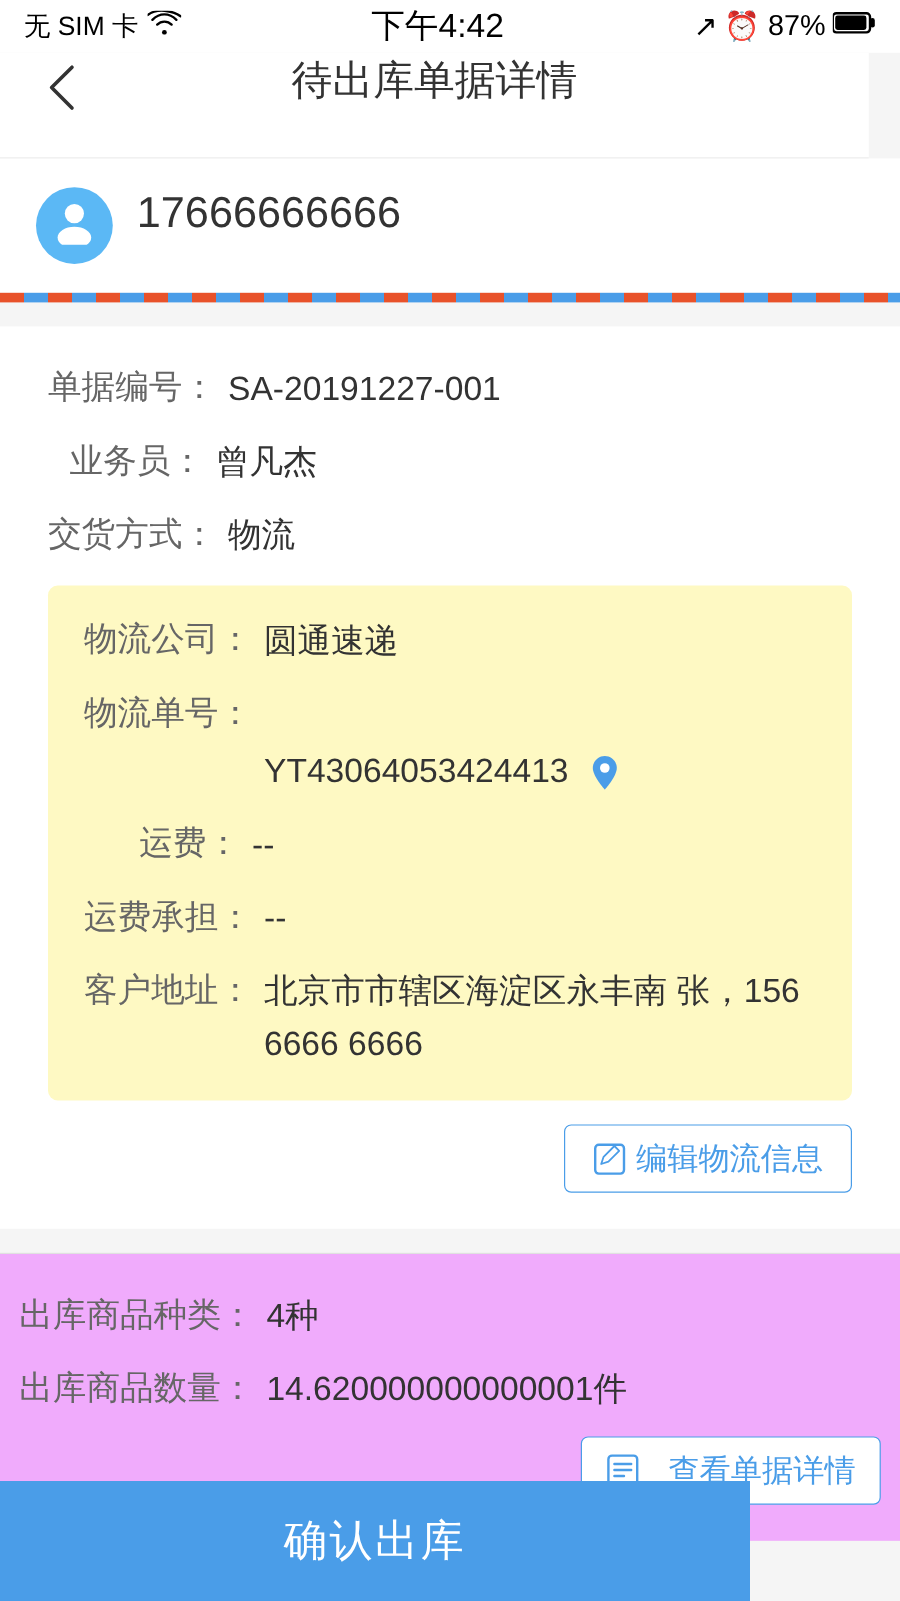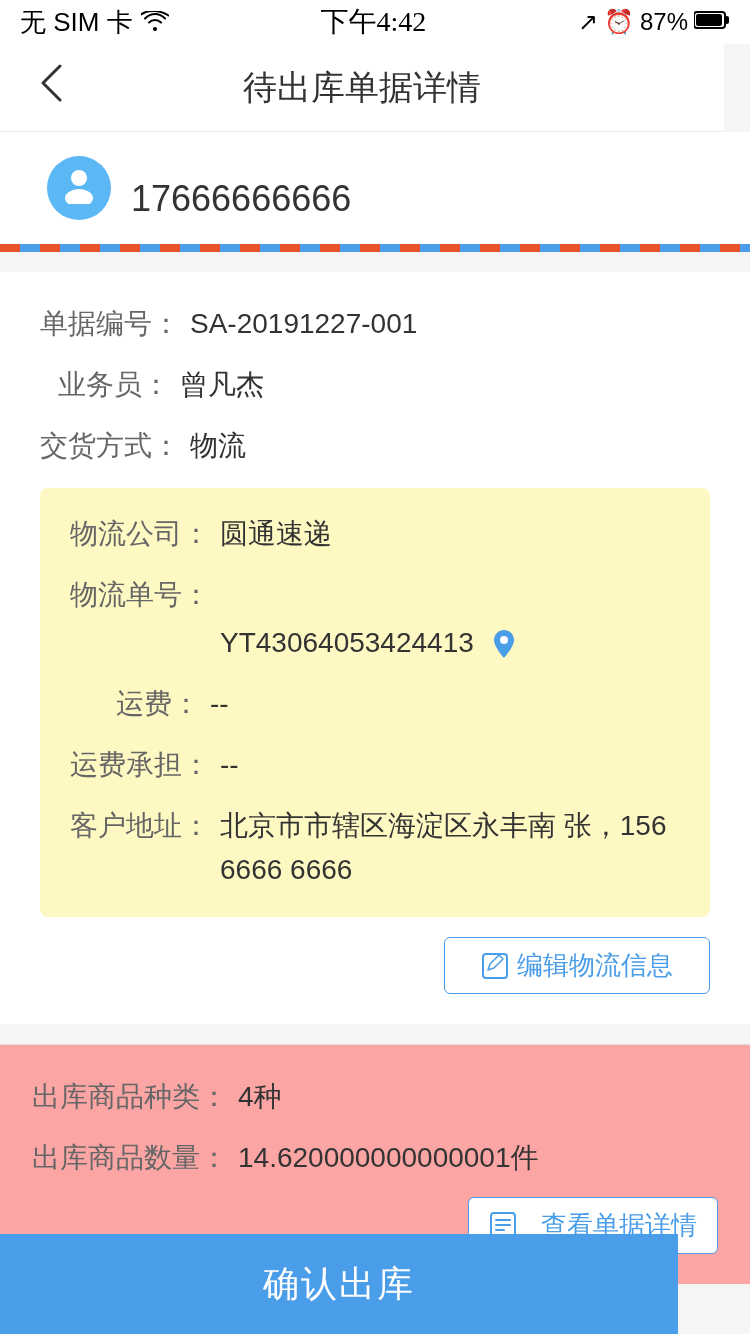--- a/index.html
+++ b/index.html
@@ -21,44 +21,42 @@
       display: flex;
       align-items: center;
       justify-content: space-between;
       padding: 0 20px;
       font-size: 28px;
     }
     .status-left {
       display: flex;
       align-items: center;
       gap: 8px;
-      font-size: 26px;
+      font-size: 22px;
       color: #000;
     }
     .status-center {
       font-size: 28px;
       font-weight: 500;
       color: #000;
-      font-family: Liberation Serif, serif;
     }
     .status-right {
       display: flex;
       align-items: center;
       gap: 6px;
       font-size: 24px;
       color: #000;
     }
 
     
     .nav-bar {
       width: 724px;
       height: 88px;
       background: #fff;
       display: flex;
-      align-items: center;
       padding: 0 30px;
       border-bottom: 1px solid #eee;
       position: relative;
     }
     .back-btn {
       font-size: 36px;
       color: #333;
       cursor: pointer;
       padding: 10px;
     }
@@ -67,23 +65,23 @@
       left: 50%;
       transform: translateX(-50%);
       font-size: 34px;
       font-weight: 500;
       color: #333;
     }
 
     
     .user-header {
       background: #fff;
-      padding: 24px 47px;
-      display: flex;
-      align-items: flex-end;
+      padding: 24px 30px;
+      display: flex;
+      align-items: flex-start;
       gap: 20px;
       border-bottom: none;
     }
     .user-avatar {
       width: 64px;
       height: 64px;
       border-radius: 50%;
       background: #5bb8f5;
       display: flex;
       align-items: center;
@@ -175,43 +173,43 @@
       display: flex;
       justify-content: flex-end;
       margin-top: 10px;
     }
     .edit-btn {
       display: flex;
       align-items: center;
       gap: 8px;
       border: 1.5px solid #4a9de8;
       border-radius: 6px;
-      padding: 10px 36px;
+      padding: 10px 23px;
       color: #4a9de8;
       font-size: 26px;
       background: #fff;
       cursor: pointer;
     }
     .edit-icon-svg {
       width: 28px;
       height: 28px;
     }
 
     
     .thin-divider {
       width: 100%;
       height: 1px;
       background: #e0e0e0;
       margin: 0;
     }
 
     
     .stats-section {
-      background: #fca5a5;
-      padding: 30px 32px;
+      background: #f0abfc;
+      padding: 30px 16px;
       margin-bottom: 20px;
     }
 
     
     .view-detail-btn-wrap {
       display: flex;
       justify-content: flex-end;
       margin-top: 10px;
     }
     .view-detail-btn {
@@ -228,21 +226,21 @@
     }
 
     
     .spacer {
       flex: 1;
       min-height: 200px;
     }
 
     
     .confirm-btn {
-      width: 678px;
+      width: 625px;
       height: 100px;
       background: #4a9de8;
       color: #fff;
       font-size: 36px;
       border: none;
       cursor: pointer;
       letter-spacing: 2px;
       position: fixed;
       bottom: 0;
       left: 0;

